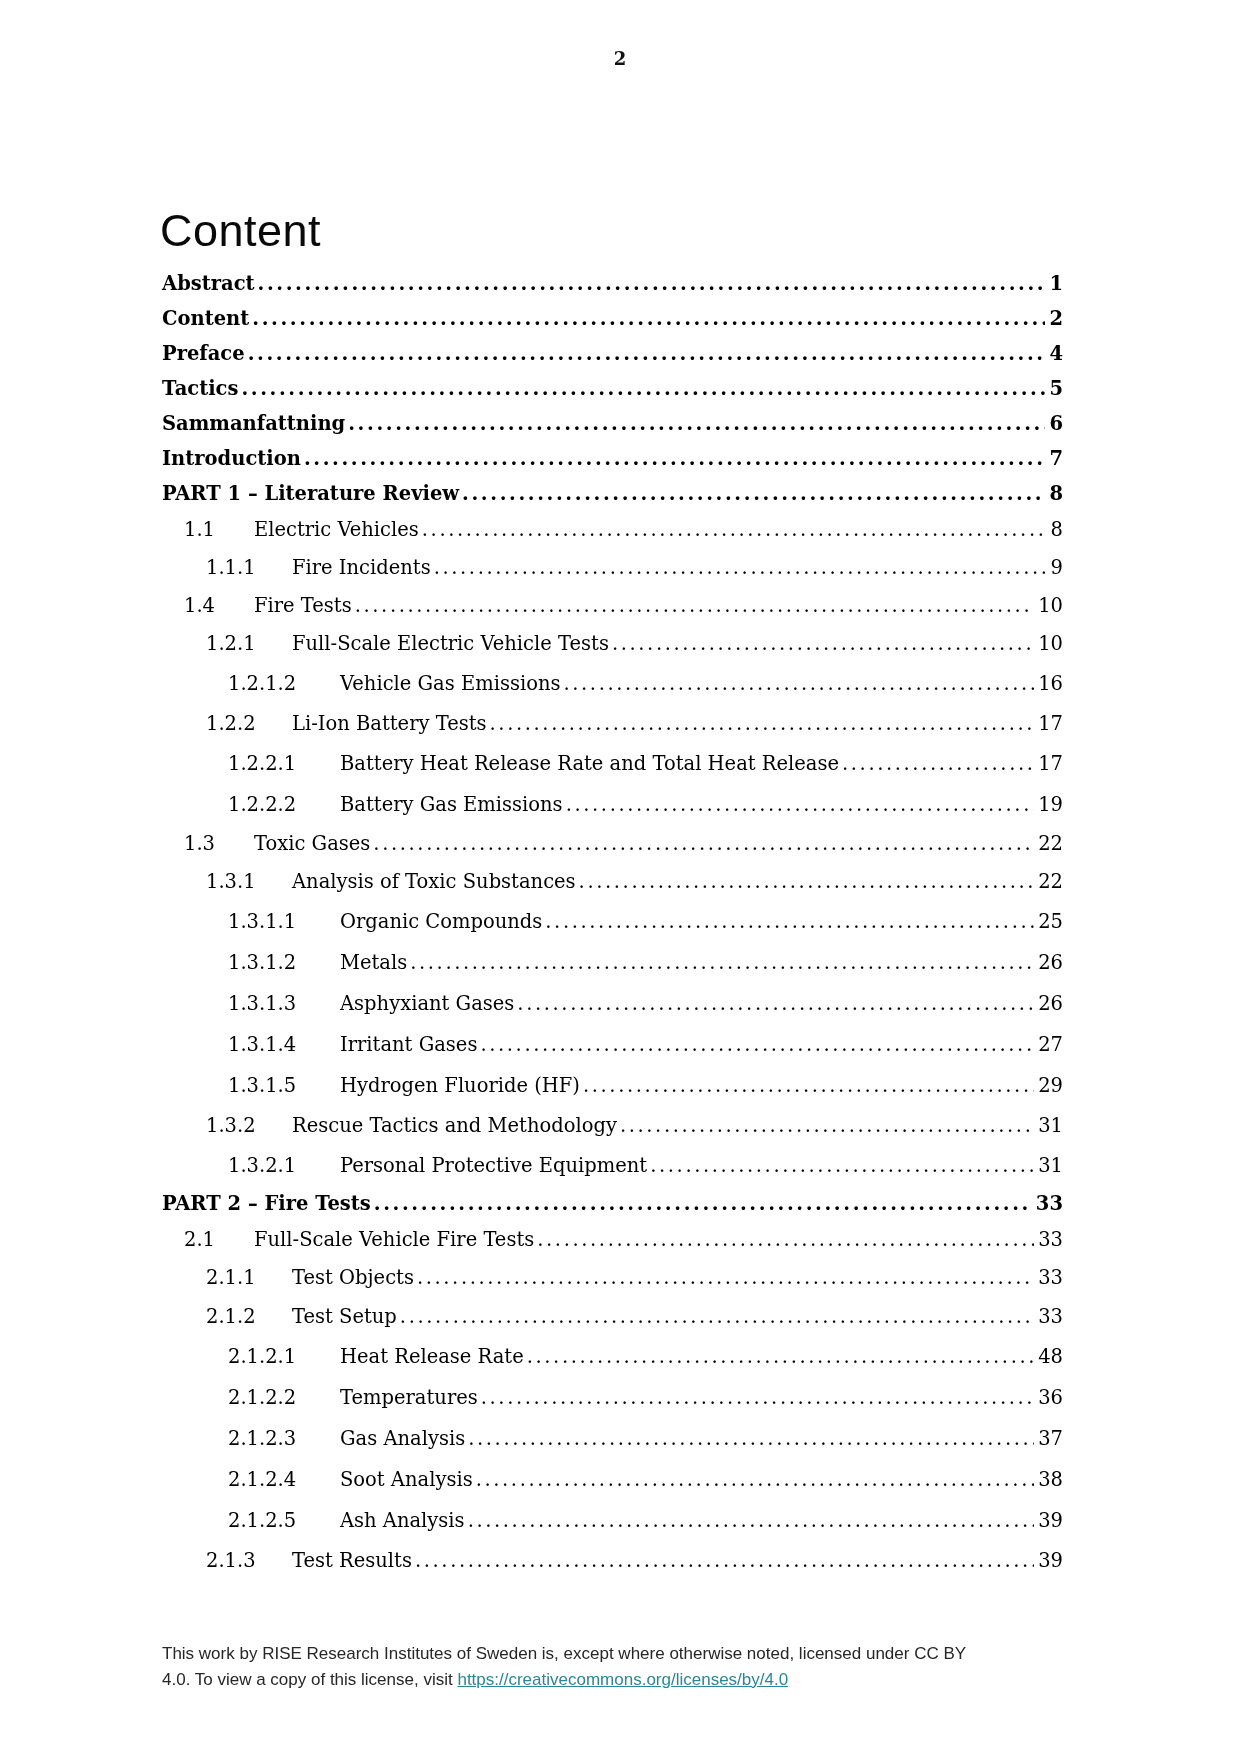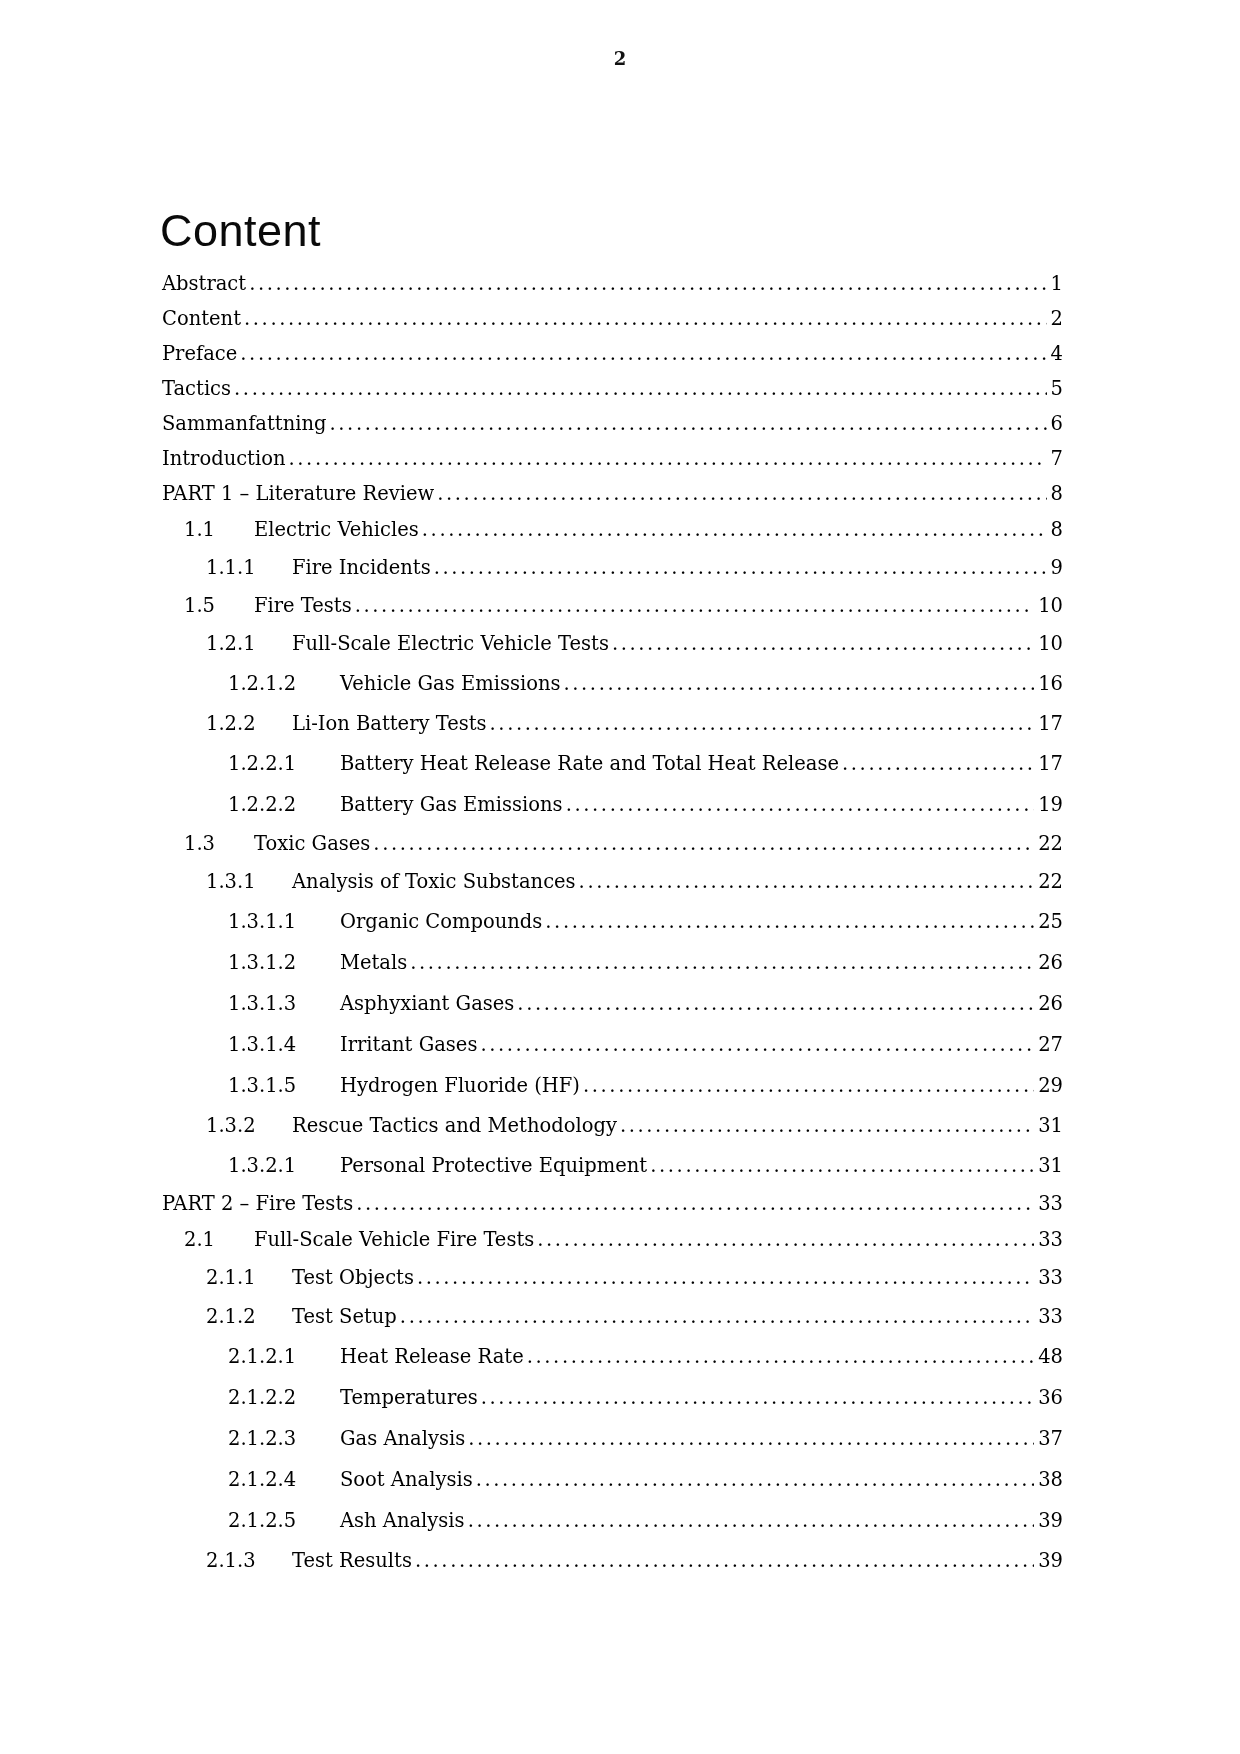--- a/index.html
+++ b/index.html
@@ -38,21 +38,21 @@
     top: 266px;
     left: 162px;
     width: 901px;
   }
   .toc-row {
     display: flex;
     align-items: baseline;
     font-size: 19.5px;
     white-space: nowrap;
   }
-  .toc-row.lvl0 { height: 35px; line-height: 35px; font-weight: 400; }
+  .toc-row.lvl0 { height: 35px; line-height: 35px; font-weight: 700; }
   .toc-row.lvl1 { height: 37px; line-height: 37px; padding-left: 22px; }
   .toc-row.lvl2 { height: 39px; line-height: 39px; padding-left: 44px; }
   .toc-row.lvl3 { height: 41px; line-height: 41px; padding-left: 66px; }
   .toc-num { flex: 0 0 auto; }
   .lvl1 .toc-num { width: 70px; }
   .lvl2 .toc-num { width: 86px; }
   .lvl3 .toc-num { width: 112px; }
   .toc-label { flex: 0 0 auto; }
   .toc-leader {
     flex: 1 1 auto;
@@ -132,21 +132,21 @@
         <span class="toc-leader"></span>
         <span class="toc-page">8</span>
       </div>
       <div class="toc-row lvl2">
         <span class="toc-num">1.1.1</span>
         <span class="toc-label">Fire Incidents</span>
         <span class="toc-leader"></span>
         <span class="toc-page">9</span>
       </div>
       <div class="toc-row lvl1">
-        <span class="toc-num">1.5</span>
+        <span class="toc-num">1.4</span>
         <span class="toc-label">Fire Tests</span>
         <span class="toc-leader"></span>
         <span class="toc-page">10</span>
       </div>
       <div class="toc-row lvl2">
         <span class="toc-num">1.2.1</span>
         <span class="toc-label">Full-Scale Electric Vehicle Tests</span>
         <span class="toc-leader"></span>
         <span class="toc-page">10</span>
       </div>
@@ -282,14 +282,18 @@
         <span class="toc-page">39</span>
       </div>
       <div class="toc-row lvl2">
         <span class="toc-num">2.1.3</span>
         <span class="toc-label">Test Results</span>
         <span class="toc-leader"></span>
         <span class="toc-page">39</span>
       </div>
     </div>
 
+  <div class="footer">
+    <span class="footer-line">This work by RISE Research Institutes of Sweden is, except where otherwise noted, licensed under CC BY</span>
+    <span class="footer-line"><span>4.0. To view a copy of this license, visit </span><a href="#" title="https://creativecommons.org/licenses/by/4.0" style="color: rgb(43, 135, 148);">https://creativecommons.org/licenses/by/4.0</a></span>
+  </div>
 
 </div>
 
 </body></html>

